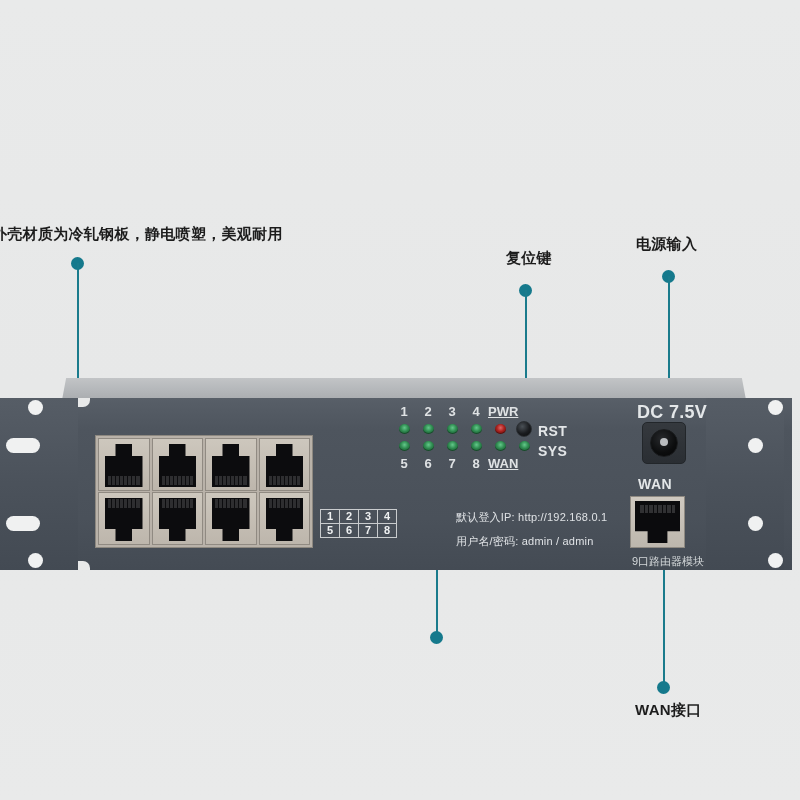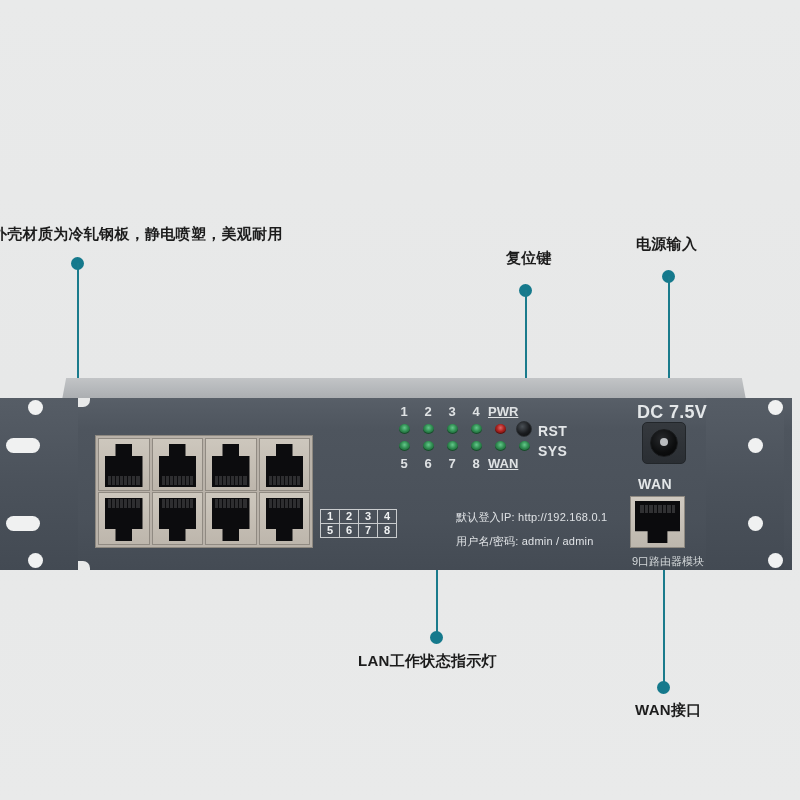--- a/index.html
+++ b/index.html
@@ -368,21 +368,20 @@
   <div class="callout-label" style="left:506px; top:249px;">复位键</div>
   <div class="callout-dot" style="left:519px; top:284px;"></div>
   <div class="callout-line" style="left:525px; top:290px; height:128px;"></div>
 
   <div class="callout-label" style="left:636px; top:235px;">电源输入</div>
   <div class="callout-dot" style="left:662px; top:270px;"></div>
   <div class="callout-line" style="left:668px; top:276px; height:157px;"></div>
 
   <div class="callout-line" style="left:436px; top:440px; height:196px;"></div>
   <div class="callout-dot" style="left:430px; top:631px;"></div>
-  <div class="callout-label" style="left:358px; top:652px;">LAN工作状态指示灯</div>
 
   <div class="callout-line" style="left:663px; top:534px; height:152px;"></div>
   <div class="callout-dot" style="left:657px; top:681px;"></div>
   <div class="callout-label" style="left:635px; top:701px;">WAN接口</div>
 
   <div id="device">
 
     <div class="top-lip"></div>
     <div class="top-lip-shadow"></div>
 

